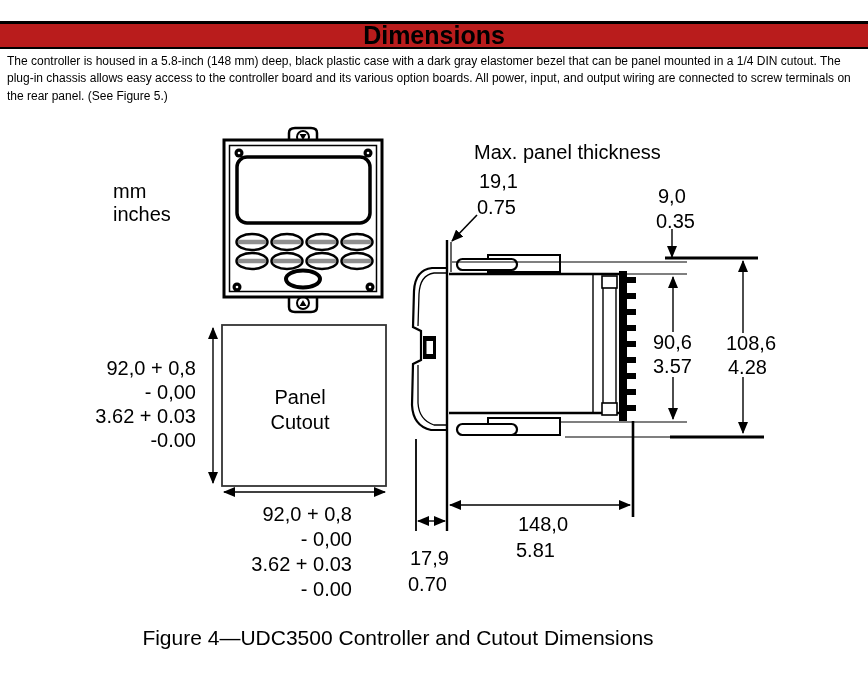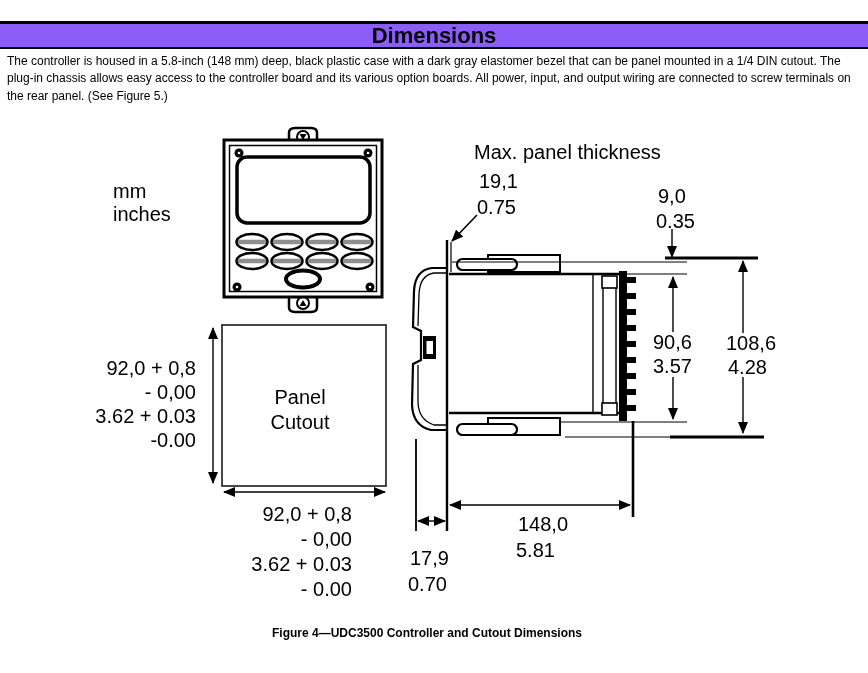--- a/index.html
+++ b/index.html
@@ -1,24 +1,24 @@
 <!DOCTYPE html>
 <html><head>
 <meta charset="utf-8">
 <style>
   html,body{margin:0;padding:0;background:#fff;}
   .page{position:relative;width:868px;height:673px;background:#ffffff;
         font-family:"Liberation Sans",sans-serif;color:#000;overflow:hidden;}
   .title-bar{position:absolute;top:21px;left:0;width:868px;height:23px;
-        background:#8b5cf6;border-top:3px solid #000;border-bottom:2px solid #000;
-        text-align:center;font-weight:bold;font-size:22px;line-height:23px;}
+        background:#b91c1c;border-top:3px solid #000;border-bottom:2px solid #000;
+        text-align:center;font-weight:bold;font-size:25px;line-height:23px;}
   .body-text{position:absolute;top:53px;left:7px;width:855px;
         font-size:12px;line-height:17.3px;text-align:left;}
   .caption{position:absolute;top:626px;left:0;width:796px;text-align:center;
-        font-weight:bold;font-size:12px;margin-left:29px;}
+        font-weight:normal;font-size:21px;}
   svg.diagram{position:absolute;top:0;left:0;}
   svg.diagram text{font-family:"Liberation Sans",sans-serif;font-size:20px;fill:#000;}
   .ln{stroke:#000;fill:none;}
 </style>
 </head>
 <body>
 
 <div class="page">
 
   <div class="title-bar">

